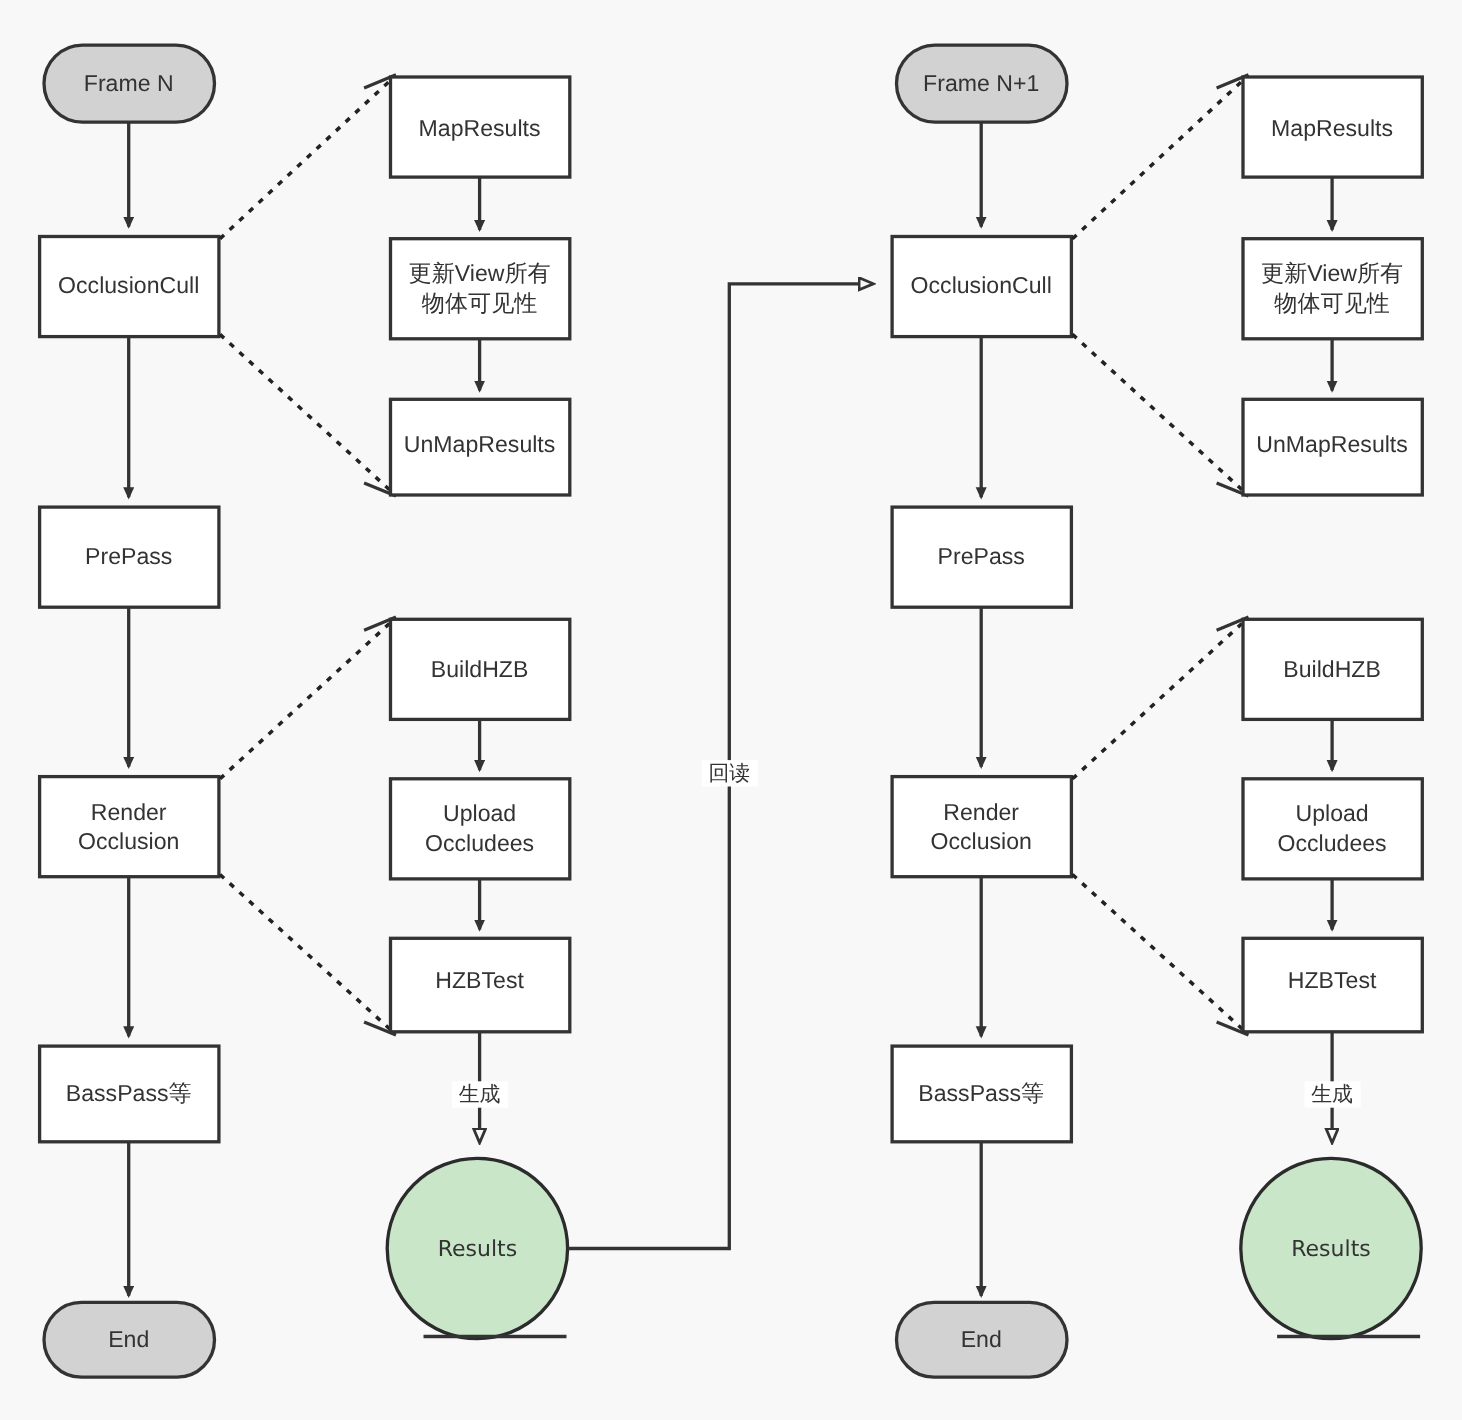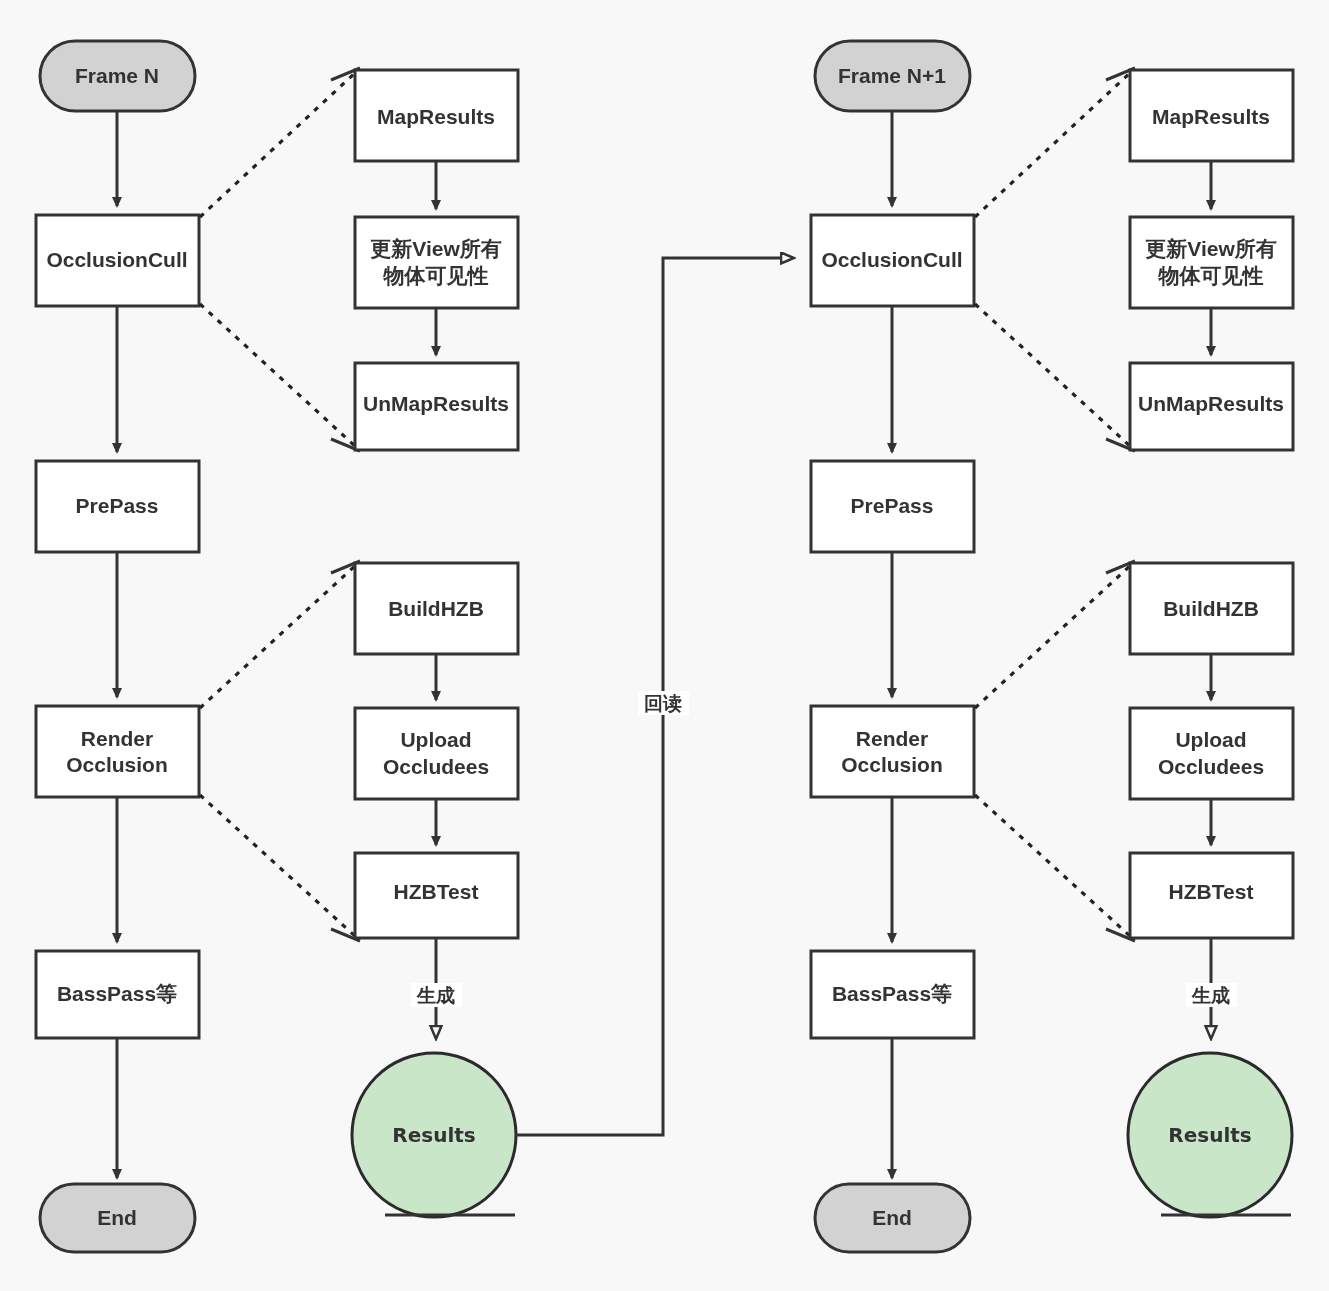--- a/index.html
+++ b/index.html
@@ -11,21 +11,20 @@
     width: 1329px;
     height: 1291px;
     font-family: "Liberation Sans", "DejaVu Sans", sans-serif;
     overflow: hidden;
   }
   #diagram-root {
     position: relative;
     width: 1329px;
     height: 910px;
     background: #f8f8f8;
-    font-weight: bold;
   }
   svg.flow {
     position: absolute;
     top: 0;
     left: 0;
     width: 1329px;
     height: 1291px;
     display: block;
   }
   .nodeRect {

